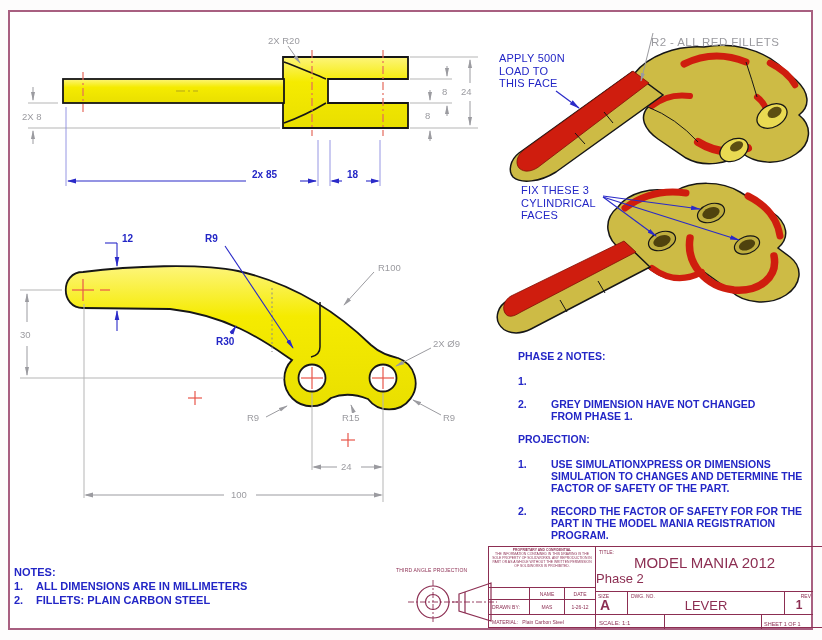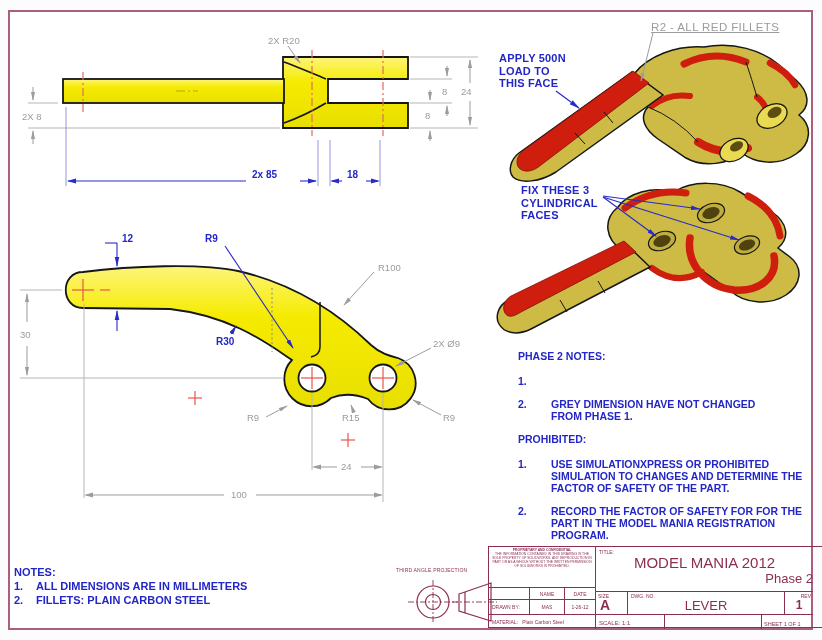--- a/index.html
+++ b/index.html
@@ -5,21 +5,21 @@
   html,body{margin:0;padding:0;background:#fdfcfc;}
   #stage{position:relative;width:822px;height:640px;background:#fdfcfc;overflow:hidden;
          font-family:"Liberation Sans",sans-serif;}
   .abs{position:absolute;}
   #frame{left:8px;top:10px;width:801px;height:616px;border:2px solid #a85f80;background:#ffffff;}
   svg{position:absolute;left:0;top:0;}
   svg text{font-family:"Liberation Sans",sans-serif;}
   .dg{fill:#9b9ba0;font-size:9.5px;}
   .db{fill:#2326c6;font-size:10px;font-weight:bold;}
   
-  .bluenote{color:#2326c6;font-weight:bold;font-size:11px;line-height:12.5px;letter-spacing:.2px;}
+  .bluenote{color:#2326c6;font-weight:normal;font-size:11px;line-height:12.5px;letter-spacing:.2px;}
   .greynote{color:#9b9ba0;font-size:11.5px;letter-spacing:.4px;}
   
   .p2{color:#2326c6;font-weight:bold;font-size:10.5px;line-height:12px;width:292px;}
   .p2 .ttl{margin-bottom:13px;}
   .p2 .item{display:flex;margin-bottom:11px;}
   .p2 .num{width:33px;flex:0 0 33px;}
   .p2 .txt div{white-space:nowrap;}
   
   .nts{color:#2326c6;font-weight:bold;font-size:11px;line-height:14px;}
   .nts .item{display:flex;}
@@ -262,45 +262,45 @@
       <line x1="452" y1="602" x2="497" y2="602" stroke-dasharray="6 2 2 2" stroke-width="0.9"></line>
     </g>
   </svg>
 
   <div class="abs bluenote" style="left:499px;top:52px;">
     <div>APPLY 500N</div>
     <div>LOAD TO</div>
     <div>THIS FACE</div>
   </div>
 
-  <div class="abs greynote" style="left:651px;top:21px;text-decoration:underline;">R2 - ALL RED FILLETS</div>
+  <div class="abs greynote" style="left:651px;top:36px;">R2 - ALL RED FILLETS</div>
 
   <div class="abs bluenote" style="left:521px;top:184px;">
     <div>FIX THESE 3</div>
     <div>CYLINDRICAL</div>
     <div>FACES</div>
   </div>
 
   <div class="abs p2" style="left:518px;top:350px;">
     <div class="ttl">PHASE 2 NOTES:</div>
     <div class="item">
       <span class="num">1.</span>
     </div>
     <div class="item">
       <span class="num">2.</span>
       <span class="txt">
         <div>GREY DIMENSION HAVE NOT CHANGED</div>
         <div>FROM PHASE 1.</div>
       </span>
     </div>
-    <div class="ttl">PROHIBITED:</div>
+    <div class="ttl">PROJECTION:</div>
     <div class="item">
       <span class="num">1.</span>
       <span class="txt">
-        <div>USE SIMULATIONXPRESS OR PROHIBITED</div>
+        <div>USE SIMULATIONXPRESS OR DIMENSIONS</div>
         <div>SIMULATION TO CHANGES AND DETERMINE THE</div>
         <div>FACTOR OF SAFETY OF THE PART.</div>
       </span>
     </div>
     <div class="item">
       <span class="num">2.</span>
       <span class="txt">
         <div>RECORD THE FACTOR OF SAFETY FOR FOR THE</div>
         <div>PART IN THE MODEL MANIA REGISTRATION</div>
         <div>PROGRAM.</div>
@@ -335,21 +335,21 @@
     <div class="cell tiny" style="left:40px;top:52px;width:35px;height:15px;border-top:1px solid;border-left:1px solid;text-align:center;padding-top:4px;">MAS</div>
     <div class="cell tiny" style="left:75px;top:52px;width:32px;height:15px;border-top:1px solid;border-left:1px solid;border-right:1px solid;text-align:center;padding-top:4px;">1-26-12</div>
     <div class="cell tiny" style="left:0;top:67px;width:107px;height:15px;border-top:1px solid;border-right:1px solid;padding:4px 0 0 3px;">
       <span>MATERIAL:</span>&nbsp;&nbsp;
       <span>Plain Carbon Steel</span>
     </div>
 
     <div class="cell" style="left:107px;top:0;width:217px;height:44px;">
       <div class="tiny" style="padding:2px 0 0 3px;">TITLE:</div>
       <div style="text-align:center;font-size:15px;line-height:16px;">MODEL MANIA 2012</div>
-      <div style="text-align:right;font-size:13px;line-height:15px;">Phase 2</div>
+      <div style="text-align:left;font-size:13px;line-height:15px;">Phase 2</div>
     </div>
     <div class="cell" style="left:107px;top:44px;width:32px;height:23px;border-top:1px solid;border-right:1px solid;">
       <div class="tiny" style="padding:1px 0 0 2px;">SIZE</div>
       <div style="font-size:14px;font-weight:bold;line-height:13px;padding-left:4px;">A</div>
     </div>
     <div class="cell" style="left:139px;top:44px;width:156px;height:23px;border-top:1px solid;">
       <div class="tiny" style="padding:1px 0 0 3px;">DWG.  NO.</div>
       <div style="text-align:center;font-size:13px;line-height:13px;">LEVER</div>
     </div>
     <div class="cell" style="left:295px;top:44px;width:29px;height:23px;border-top:1px solid;border-left:1px solid;">

